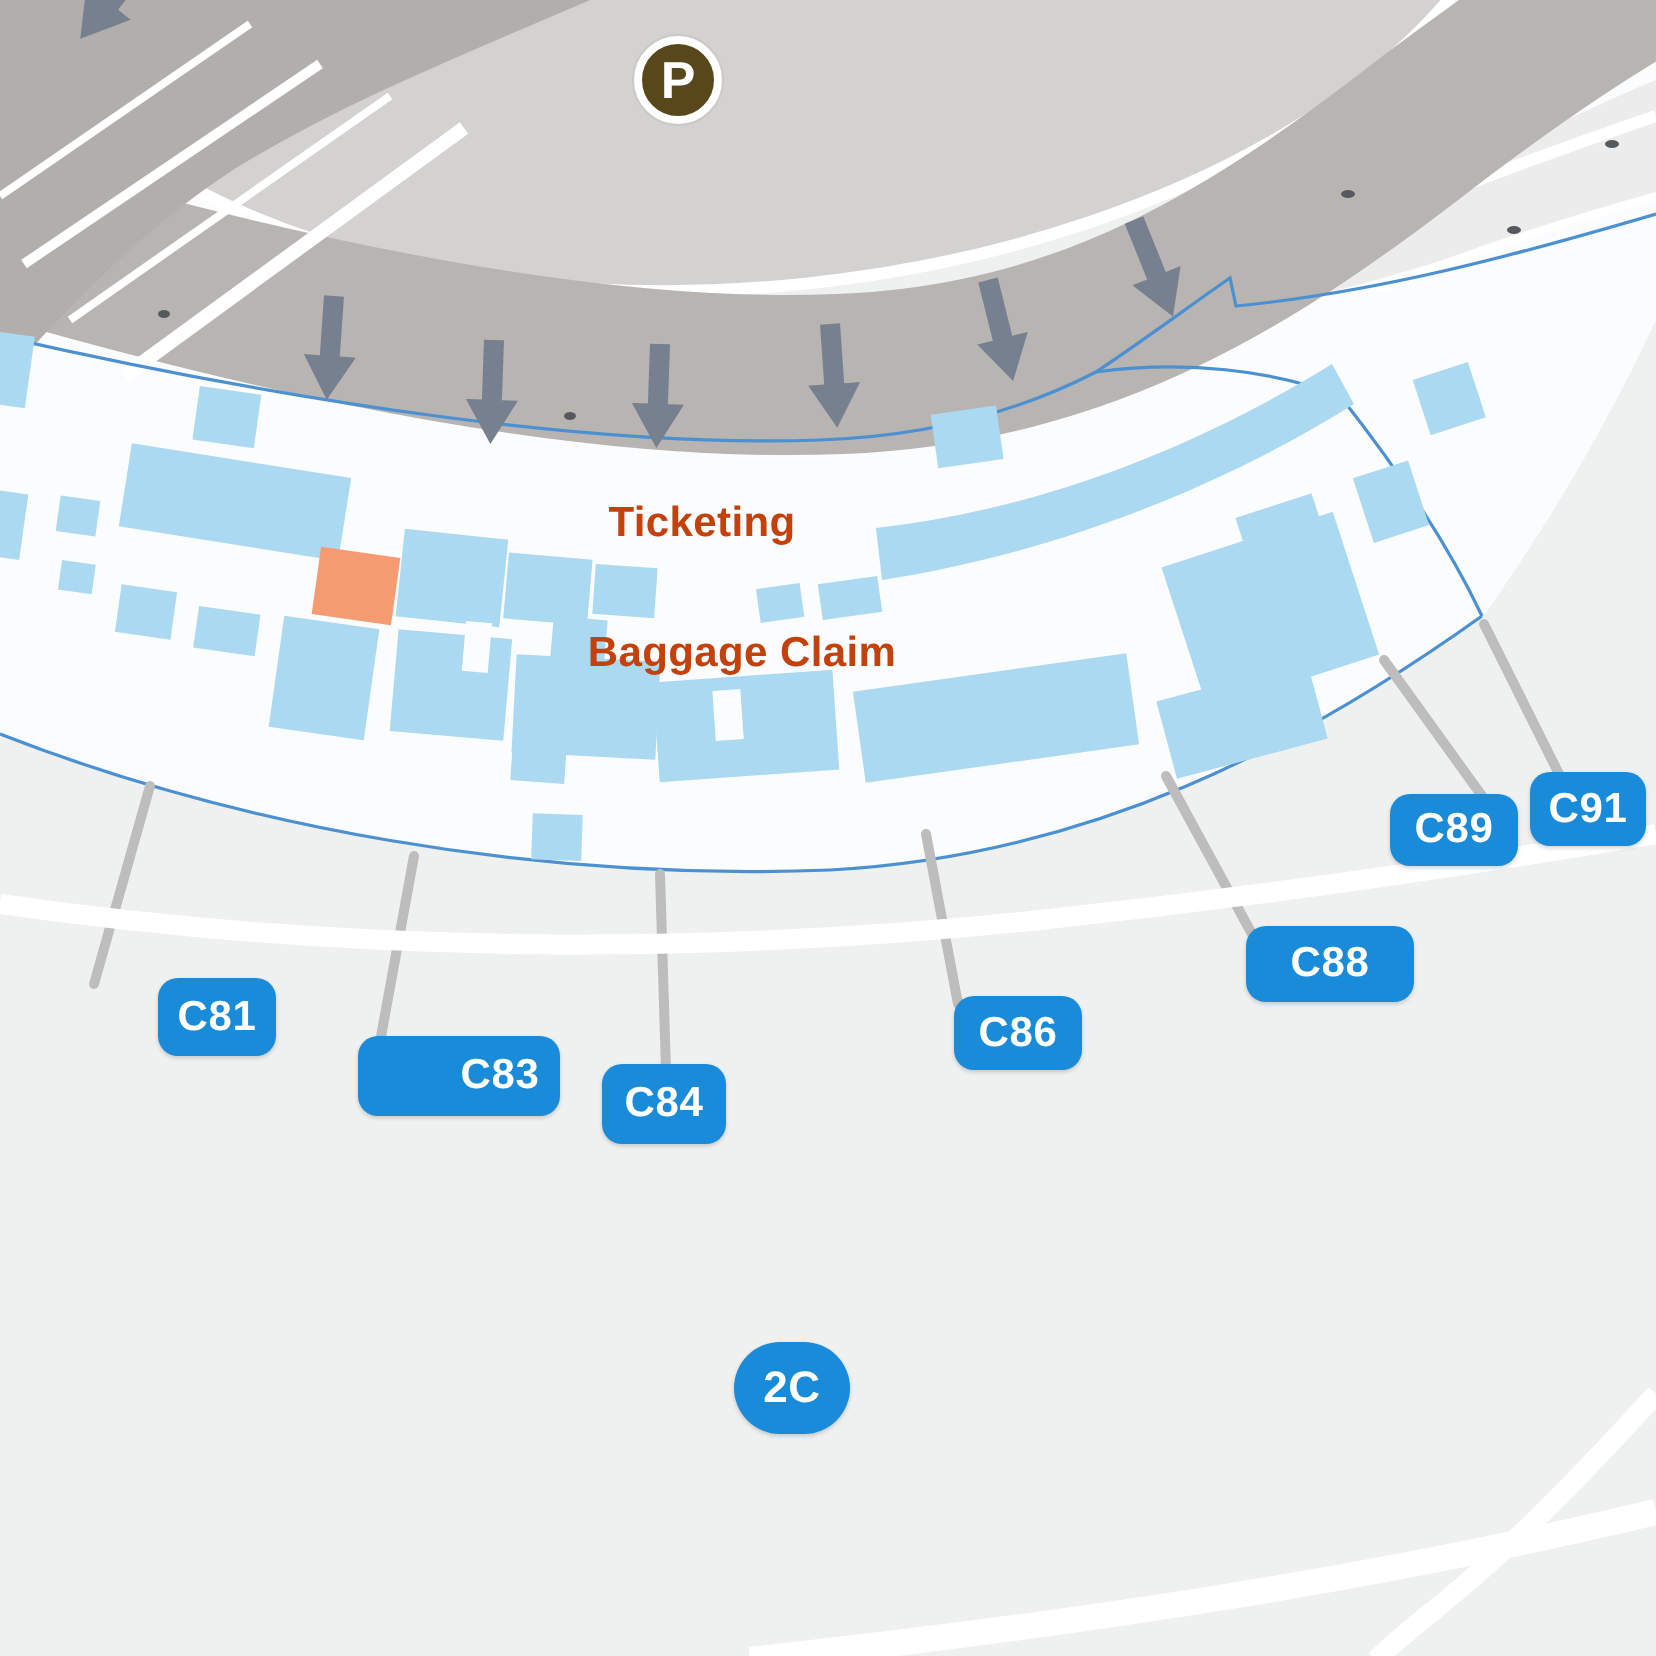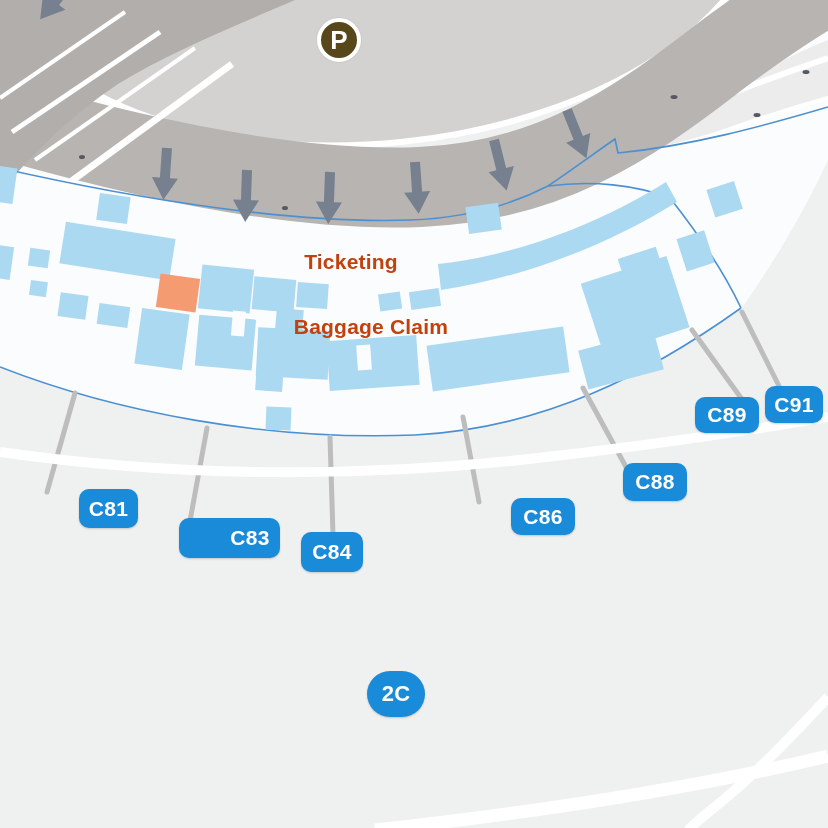--- a/index.html
+++ b/index.html
@@ -38,22 +38,22 @@
     border-radius:50%;
     color:#fff;font-weight:bold;font-size:26px;
     display:flex;align-items:center;justify-content:center;
     box-shadow:0 0 0 1px rgba(0,0,0,.04);
     cursor:pointer;
   }
   #badge-2c{left:367px;top:671px;width:58px;height:46px;border-radius:23px;font-size:22px;}
   #badge-c81{left:31px; top:489px;width:59px;height:39px;margin-left:48px;}
   #badge-c83{left:179px;top:518px;width:60px;height:40px;padding-left:41px;}
   #badge-c84{left:301px;top:532px;width:62px;height:40px;text-align:right;}
-  #badge-c86{left:477px;top:498px;width:64px;height:37px;margin-left:34px;}
-  #badge-c88{left:623px;top:463px;width:64px;height:38px;}
+  #badge-c86{left:477px;top:498px;width:64px;height:37px;}
+  #badge-c88{left:623px;top:463px;width:84px;height:38px;}
   #badge-c89{left:695px;top:397px;width:64px;height:36px;}
   #badge-c91{left:765px;top:386px;width:58px;height:37px;}
   #label-ticketing{left:278px;top:250px;width:146px;}
   #label-baggage{left:264px;top:315px;width:190px;padding-left:12px;}
 </style>
 </head>
 <body>
 
 <div id="stage">
 

